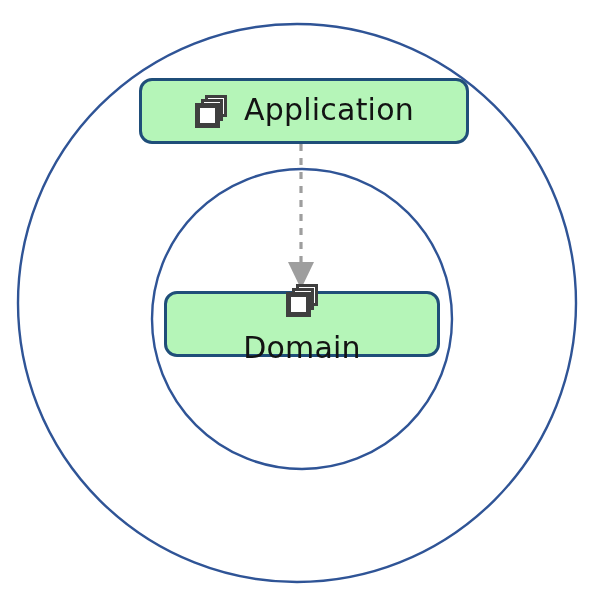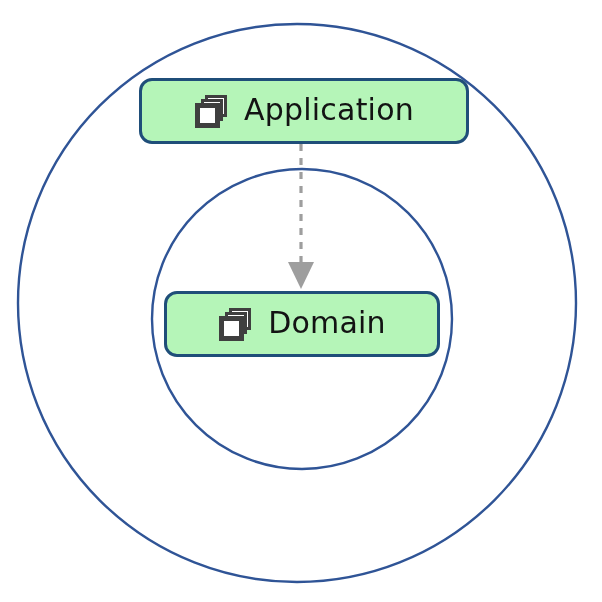--- a/index.html
+++ b/index.html
@@ -60,20 +60,21 @@
     left: 139px;
     top: 78px;
     width: 330px;
     height: 66px;
   }
   #node-domain {
     left: 164px;
     top: 291px;
     width: 276px;
     height: 66px;
+    flex-direction: column;
   }
 </style>
 </head>
 <body>
 
 <div id="canvas">
 
   <svg id="diagram-svg" viewBox="0 0 602 602" xmlns="http://www.w3.org/2000/svg">
 
     <circle cx="297" cy="303" r="279" fill="none" stroke="#2f5496" stroke-width="2.4"></circle>

